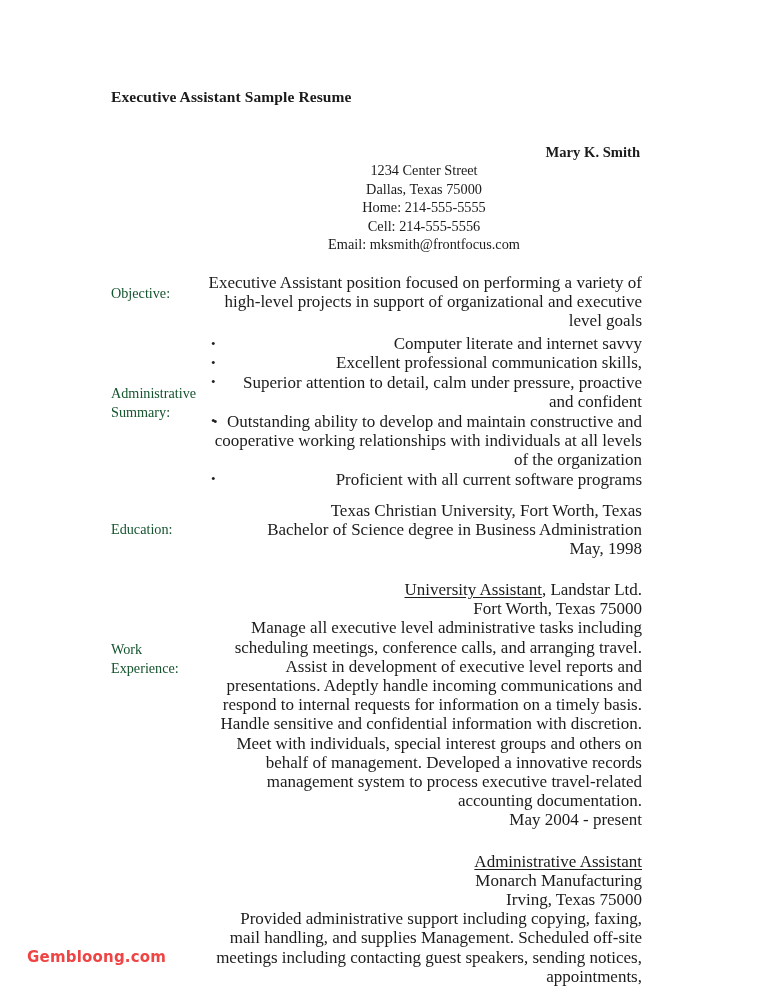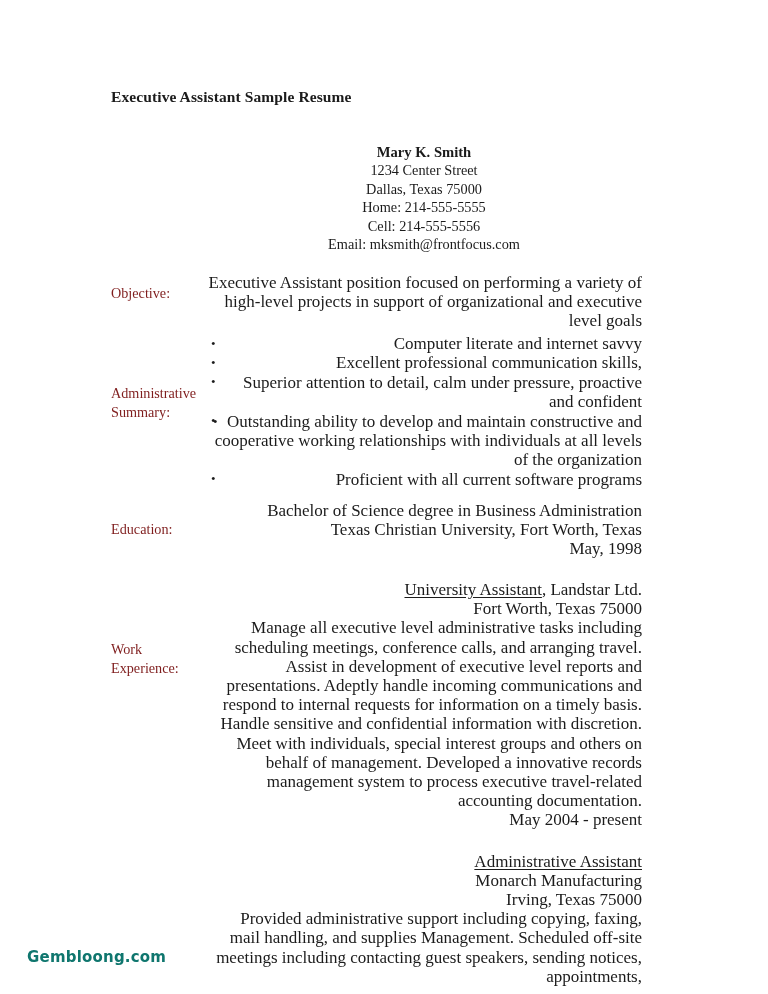--- a/index.html
+++ b/index.html
@@ -40,36 +40,37 @@
     left: 208px;
     top: 143px;
     width: 432px;
     text-align: center;
     font-size: 14.3px;
     line-height: 18.4px;
   }
   .contact-name {
     font-weight: bold;
     font-size: 14.6px;
+    text-align: right;
   }
   .contact-line { white-space: nowrap; }
 
   
   .section {
     position: absolute;
     left: 0;
     width: 768px;
   }
   .section-label {
     position: absolute;
     left: 111px;
     width: 95px;
     font-size: 14.2px;
     line-height: 18.6px;
-    color: #7f1d1d;
+    color: #14532d;
   }
   .section-body {
     position: absolute;
     left: 208px;
     width: 434px;
     font-size: 17px;
     line-height: 19.2px;
     text-align: right;
   }
   .section-body p { margin: 0; }
@@ -116,21 +117,21 @@
 
   
   .watermark {
     position: absolute;
     left: 27px;
     top: 948px;
     font-family: "DejaVu Sans", "Liberation Sans", sans-serif;
     font-size: 15px;
     font-weight: bold;
     letter-spacing: 0.2px;
-    color: #0f766e;
+    color: #ef4444;
     white-space: nowrap;
   }
 </style>
 </head>
 <body>
 
 <div class="page">
 
   <div class="doc-title">Executive Assistant Sample Resume</div>
 
@@ -164,22 +165,22 @@
           <span class="bullet-lead">Outstanding ability to develop and maintain constructive and cooperative working relationships with individuals at all levels of the organization</span>
         </li>
         <li>Proficient with all current software programs</li>
       </ul>
     </div>
   </div>
 
   <div class="section" style="top:501px;height:70px;">
     <div class="section-label" style="top:19px;">Education:</div>
     <div class="section-body" style="top:0px;">
+      <p>Texas Christian University, Fort Worth, Texas</p>
       <p>Bachelor of Science degree in Business Administration</p>
-      <p>Texas Christian University, Fort Worth, Texas</p>
       <p>May, 1998</p>
     </div>
   </div>
 
   <div class="section" style="top:580px;height:340px;">
     <div class="section-label" style="top:60px;">
       <div>Work</div>
       <div>Experience:</div>
     </div>
 

